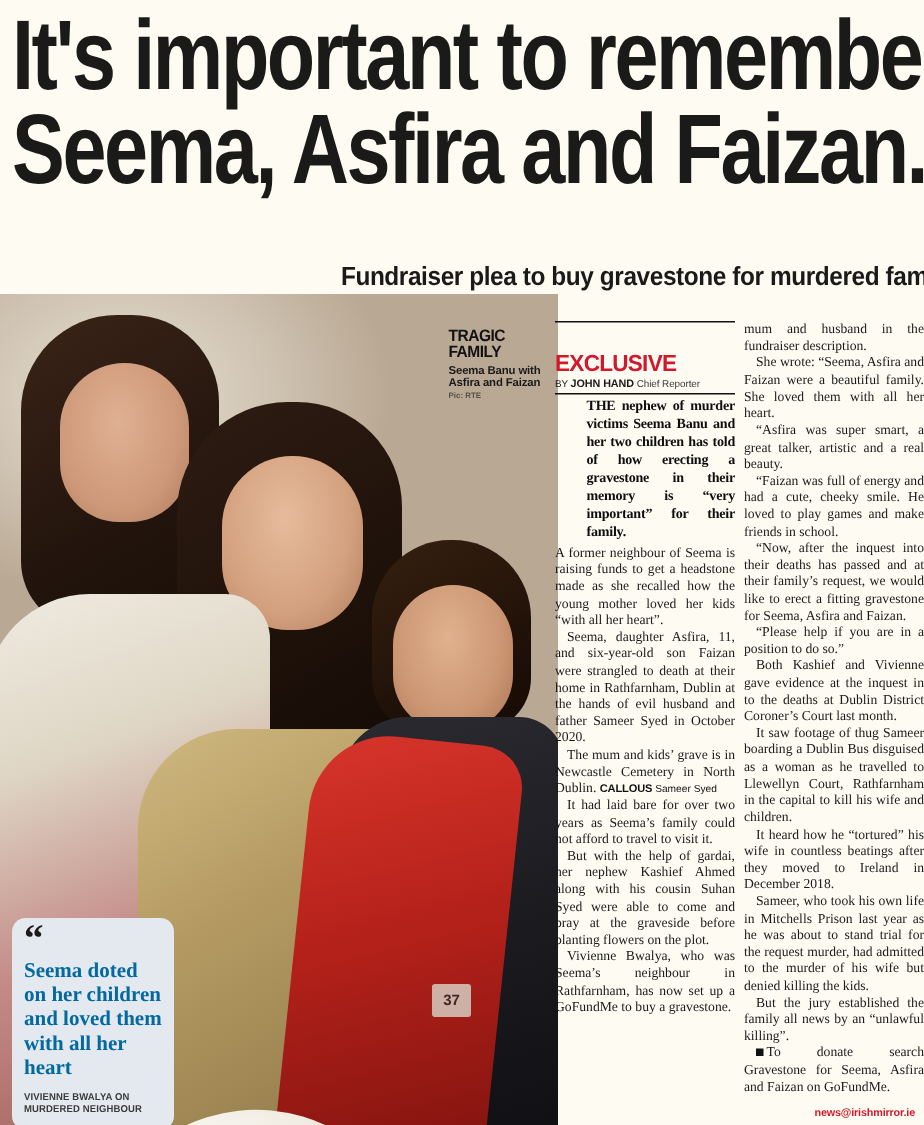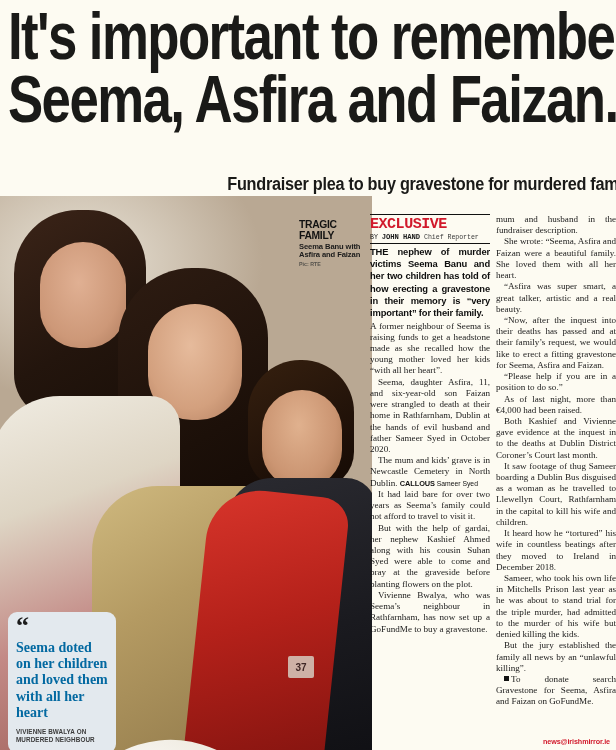--- a/index.html
+++ b/index.html
@@ -221,23 +221,22 @@
     position: absolute;
     top: 0;
     width: 120px;
   }
   .col1 { left: 0; }
   .col2 { left: 126px; }
 
   .exbox {
     border-top: 1.4px solid #111;
     border-bottom: 1.4px solid #111;
-    padding: 2px 0 2px 0;
+    padding: 20px 0 2px 0;
     margin-bottom: 2px;
-    font-family: Liberation Mono, monospace;
   }
   .excl {
     font-size: 15.5px;
     font-weight: bold;
     color: #d1192b;
     letter-spacing: -0.5px;
     line-height: 1;
     transform: scaleX(0.97);
     transform-origin: left top;
   }
@@ -245,28 +244,29 @@
     margin-top: 1px;
     font-size: 6.6px;
     color: #1a1a1a;
     line-height: 1.1;
     letter-spacing: -0.05px;
   }
   .byline b { font-size: 7.2px; }
   .byline .role { color: #3b3b3b; }
 
   .standfirst {
-    font-family: Liberation Sans, sans-serif;
+    font-family: Liberation Serif, serif;
     font-weight: bold;
     font-size: 9.4px;
     line-height: 1.28;
     color: #0e0e0e;
     text-align: justify;
     letter-spacing: -0.15px;
     margin-bottom: 2px;
+    margin-left: 21px;
   }
 
   .body {
     font-family: "Liberation Serif", serif;
     font-size: 9.1px;
     line-height: 1.235;
     color: #1a1a1a;
     text-align: justify;
     hyphens: auto;
     -webkit-hyphens: auto;
@@ -414,27 +414,27 @@
         <p>Vivienne Bwalya, who was Seema’s neighbour in Rathfarnham, has now set up a GoFundMe to buy a gravestone.</p>
 
       </div>
     </div>
 
     <div class="col col2">
       <div class="body">
         <p class="noind">mum and husband in the fundraiser description.</p>
         <p>She wrote: “Seema, Asfira and Faizan were a beautiful family. She loved them with all her heart.</p>
         <p>“Asfira was super smart, a great talker, artistic and a real beauty.</p>
+        <p>“Faizan was full of energy and had a cute, cheeky smile. He loved to play games and make friends in school.</p>
         <p>“Now, after the inquest into their deaths has passed and at their family’s request, we would like to erect a fitting gravestone for Seema, Asfira and Faizan.</p>
         <p>“Please help if you are in a position to do so.”</p>
-        <p>As of last night, more than €4,000 had been raised.</p>
         <p>Both Kashief and Vivienne gave evidence at the inquest in to the deaths at Dublin District Coroner’s Court last month.</p>
         <p>It saw footage of thug Sameer boarding a Dublin Bus disguised as a woman as he travelled to Llewellyn Court, Rathfarnham in the capital to kill his wife and children.</p>
         <p>It heard how he “tortured” his wife in countless beatings after they moved to Ireland in December 2018.</p>
-        <p>Sameer, who took his own life in Mitchells Prison last year as he was about to stand trial for the triple murder, had admitted to the murder of his wife but denied killing the kids.</p>
+        <p>Sameer, who took his own life in Mitchells Prison last year as he was about to stand trial for the request murder, had admitted to the murder of his wife but denied killing the kids.</p>
         <p>But the jury established the family all news by an “unlawful killing”.</p>
         <p class="footnote">
           <span class="bullet"></span><span>To donate search Gravestone for Seema, Asfira and Faizan on GoFundMe.</span>
         </p>
       </div>
     </div>
 
   </div>
 
   <div class="siteurl">news@irishmirror.ie</div>

